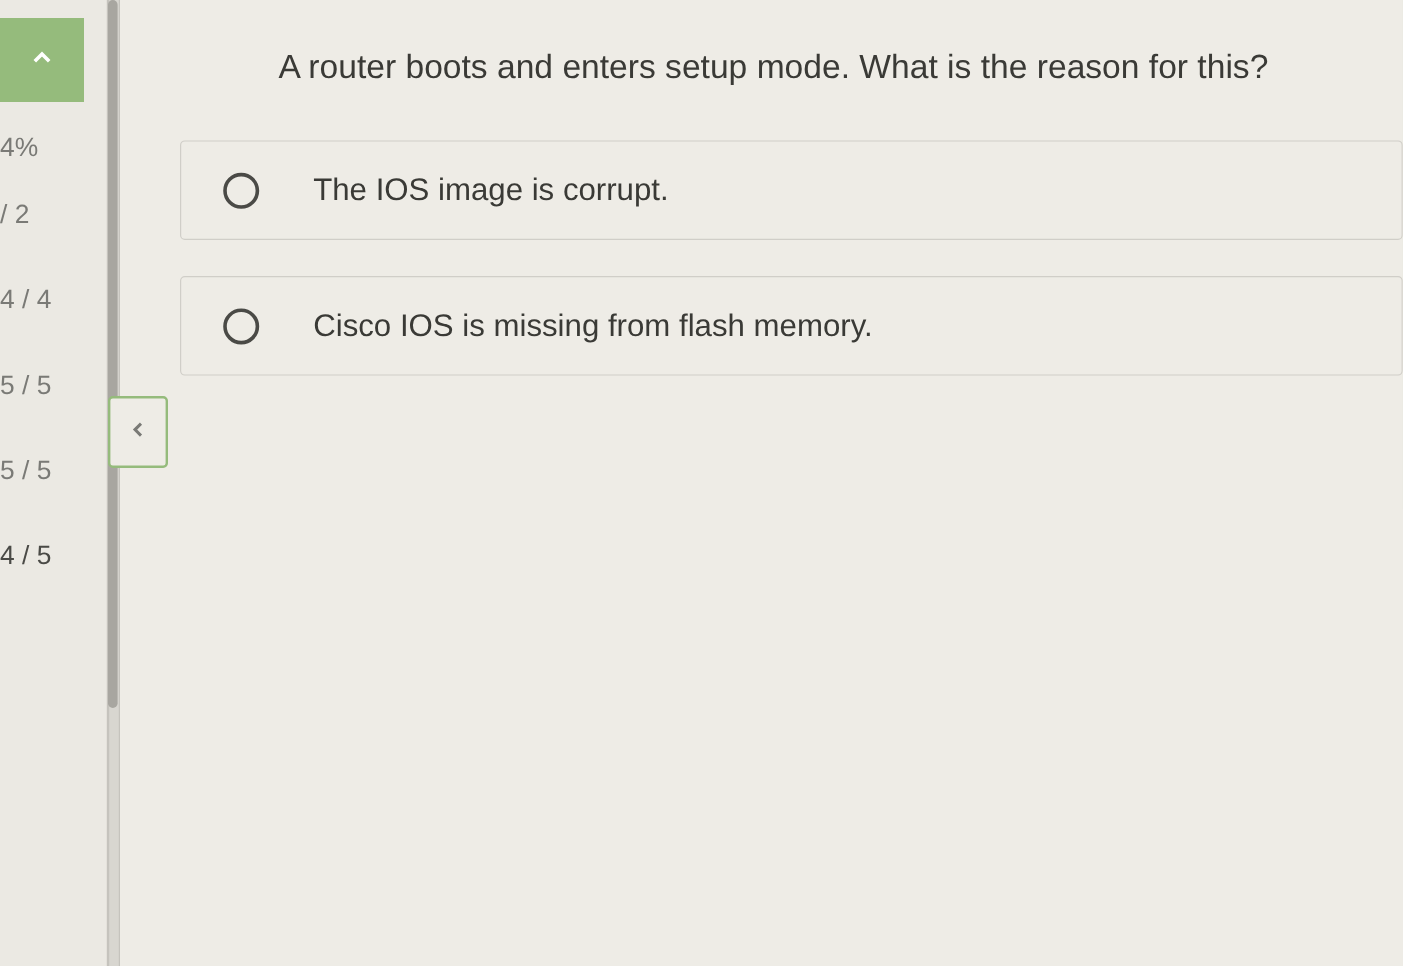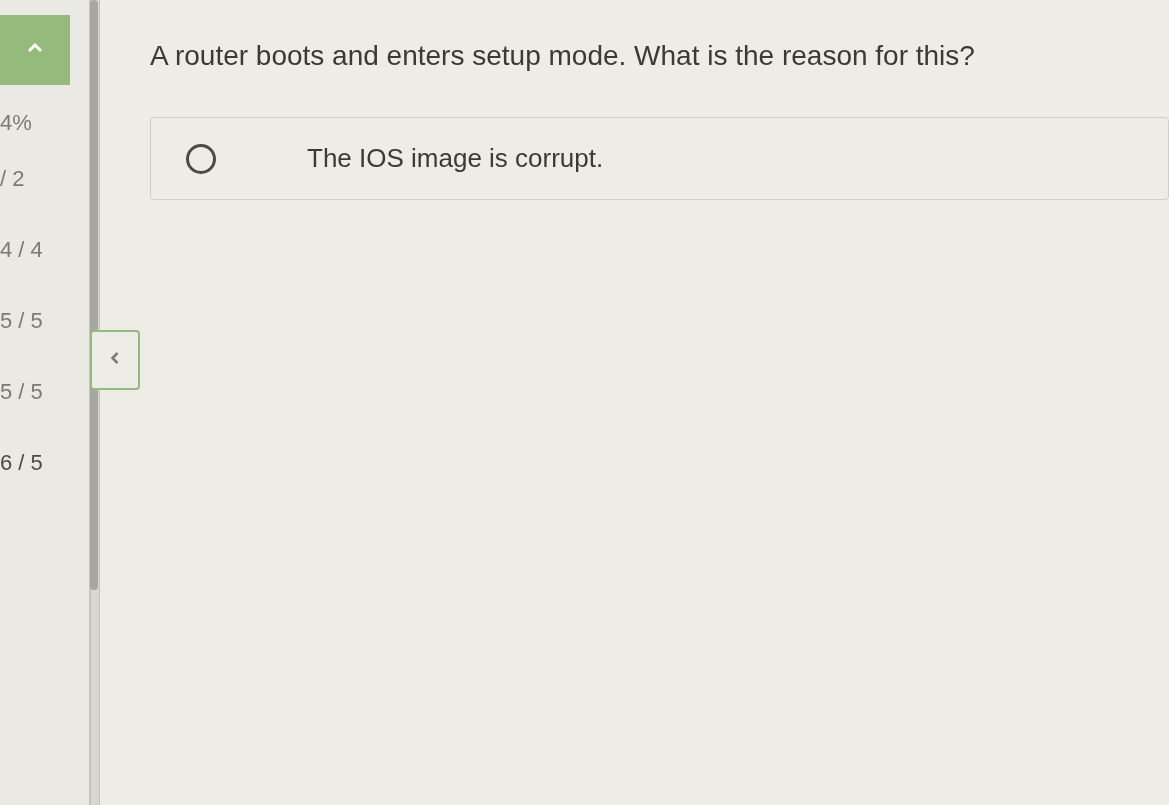--- a/index.html
+++ b/index.html
@@ -57,38 +57,38 @@
       width: 10px;
       background: #d8d6d0;
       border-left: 1px solid #c5c3bd;
       border-right: 1px solid #c5c3bd;
     }
     .main {
       flex: 1;
       background: #eeece6;
       padding: 40px 0 0 50px;
       position: relative;
+      text-align: center;
     }
     .question-text {
       font-size: 28px;
       color: #3a3a36;
       margin-bottom: 45px;
       padding-right: 30px;
     }
     .answer-row {
       display: flex;
       align-items: center;
       border: 1px solid #d0cec8;
       border-radius: 4px;
       padding: 25px 0 25px 35px;
       margin-bottom: 30px;
       background: #eeece6;
       cursor: pointer;
       margin-right: 0;
-      gap: 46px;
     }
     .radio-circle {
       width: 30px;
       height: 30px;
       border: 3px solid #4a4a46;
       border-radius: 50%;
       flex-shrink: 0;
       margin-right: 45px;
     }
     .answer-text {
@@ -133,21 +133,21 @@
       <svg viewBox="0 0 24 24" fill="none" stroke="#ffffff" stroke-width="3">
         <polyline points="6 15 12 9 18 15"></polyline>
       </svg>
     </span>
   </div>
   <div class="percent-label">4%</div>
   <div class="score-item">/ 2</div>
   <div class="score-item">4 / 4</div>
   <div class="score-item">5 / 5</div>
   <div class="score-item">5 / 5</div>
-  <div class="score-item active">6 / 5</div>
+  <div class="score-item active">4 / 5</div>
 </div>
 
 <div class="scrollbar-hint"></div>
 
 <div class="content-separator"></div>
 
 <div class="main">
   <div class="collapse-tab">
     <span>
       <svg viewBox="0 0 24 24" fill="none" stroke="#7a7a76" stroke-width="3">
@@ -156,15 +156,19 @@
     </span>
   </div>
 
   <div class="question-text">A router boots and enters setup mode. What is the reason for this?</div>
 
   <div class="answer-row">
     <div class="radio-circle"></div>
     <div class="answer-text">The IOS image is corrupt.</div>
   </div>
 
+  <div class="answer-row">
+    <div class="radio-circle"></div>
+    <div class="answer-text">Cisco IOS is missing from flash memory.</div>
+  </div>
 
 
 </div>
 
 </body></html>

